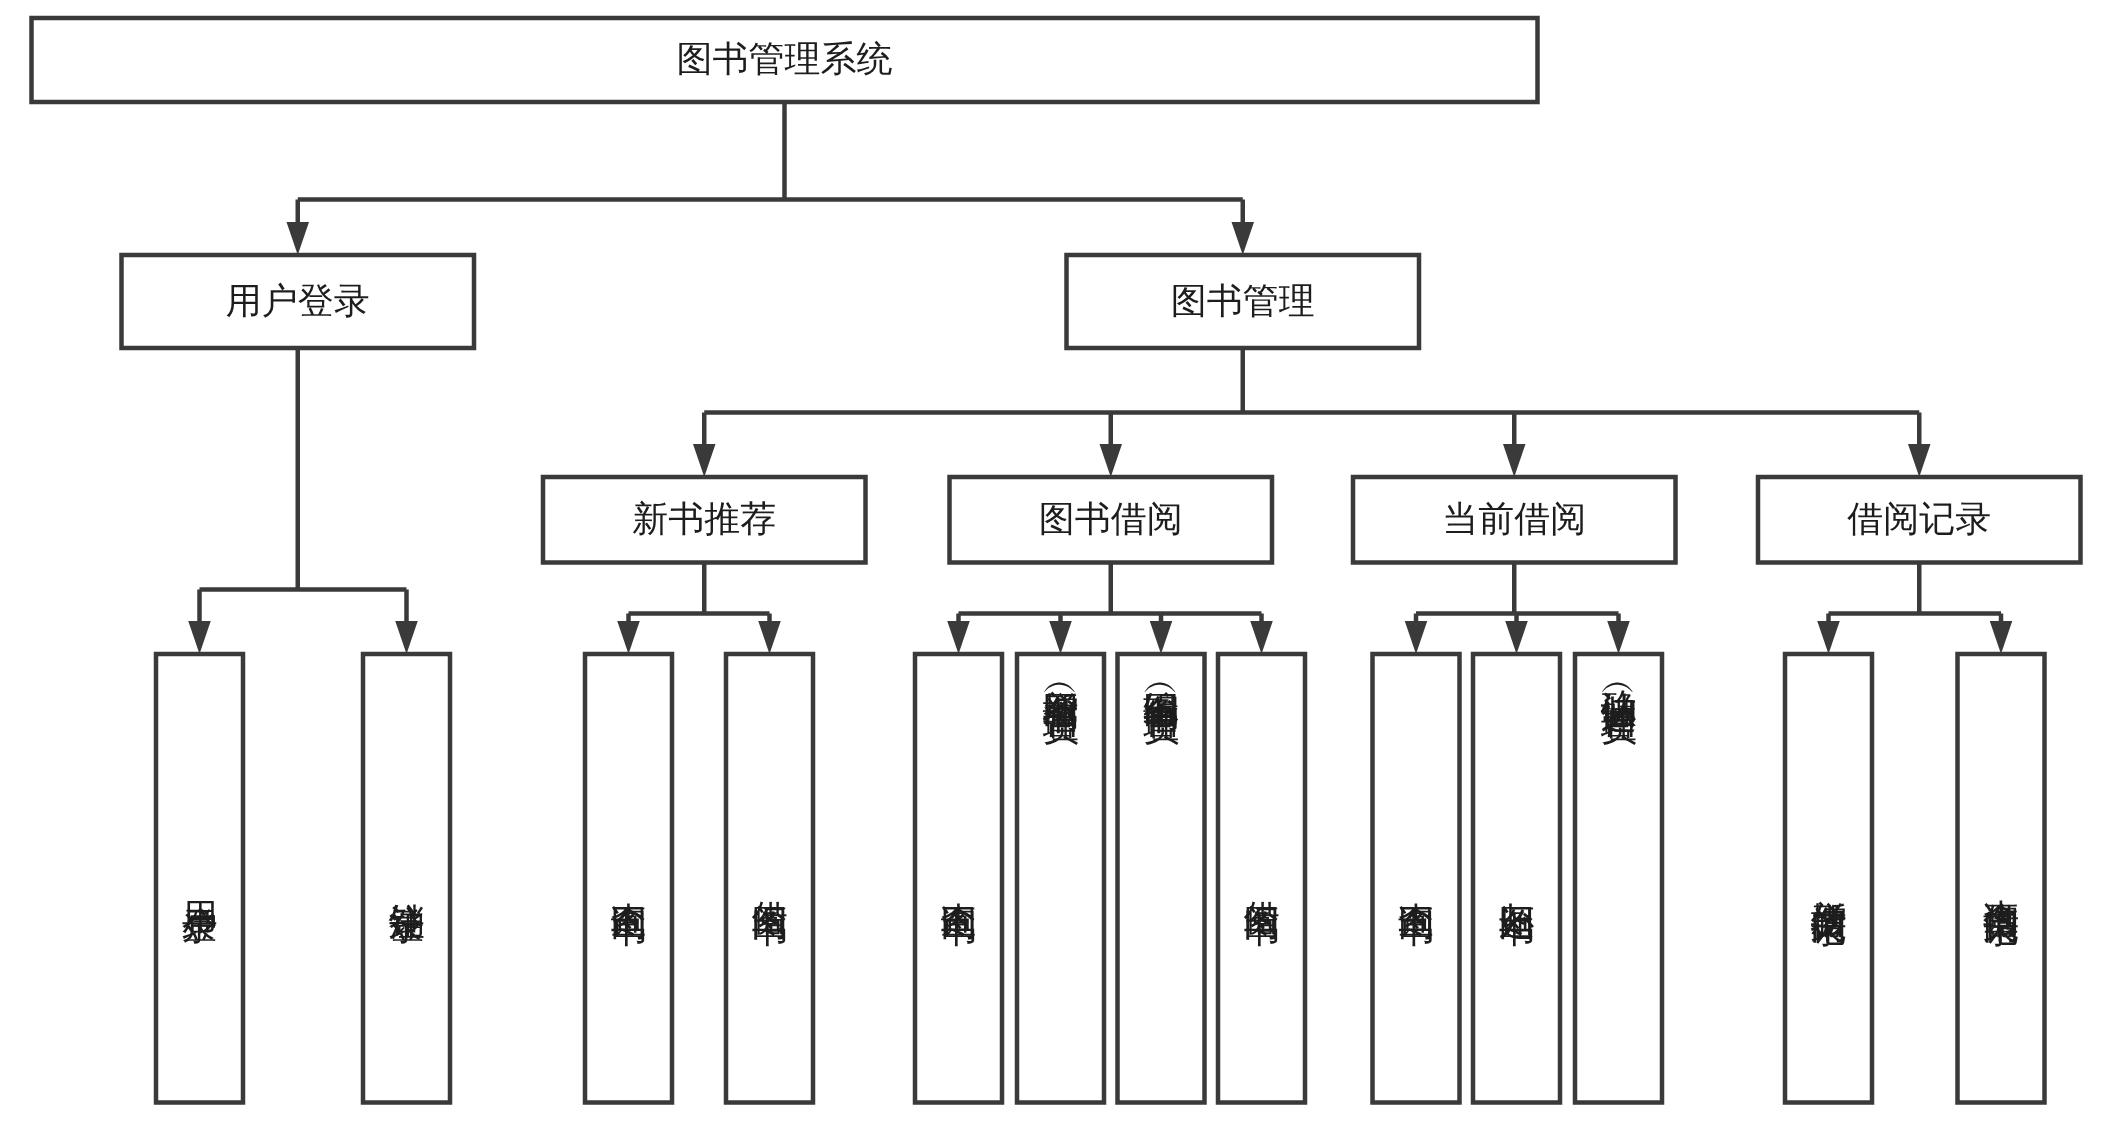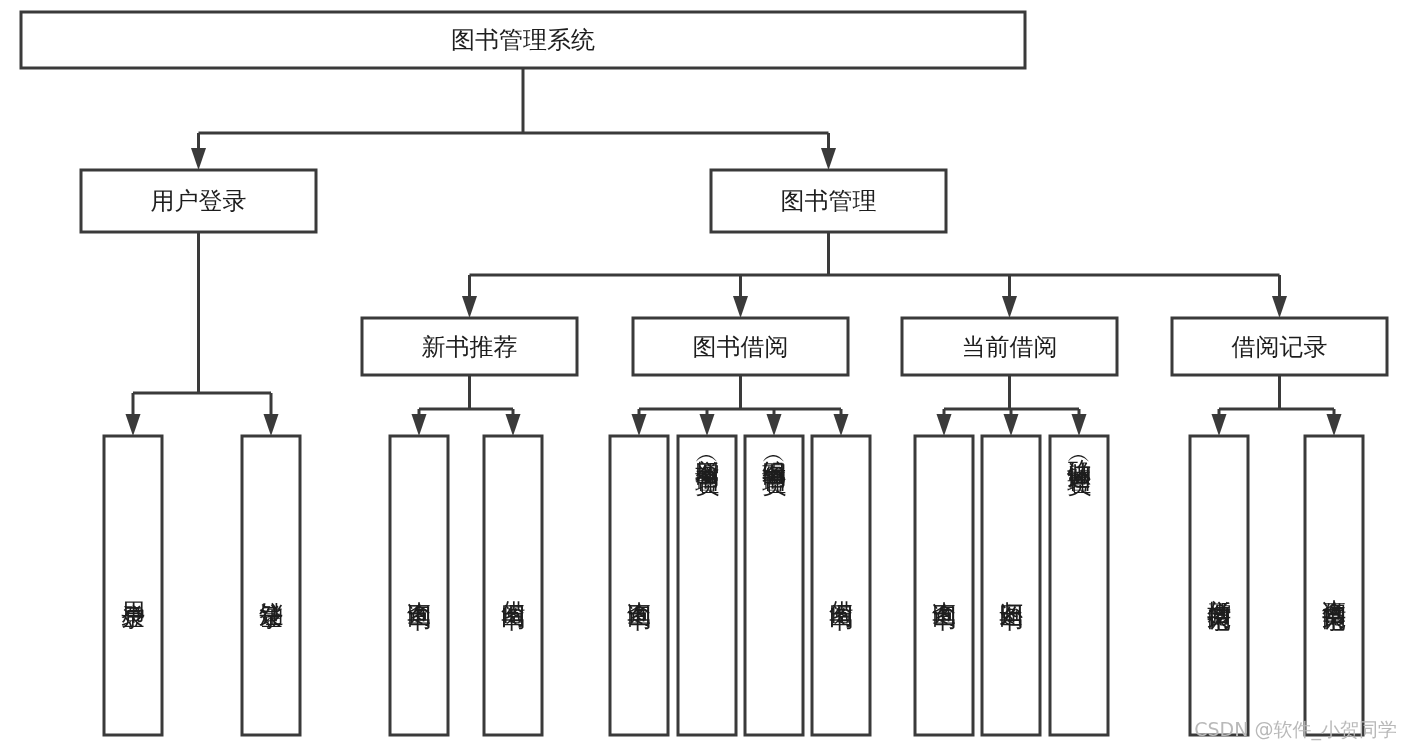--- a/index.html
+++ b/index.html
@@ -216,15 +216,14 @@
         <div class="v-label">确认归还（管理员）</div>
       </div>
       <div class="v-label-wrap" style="left: 1190px; top: 436px; width: 58px; height: 299px; align-items: center;">
         <div class="v-label">新增借阅记录</div>
       </div>
       <div class="v-label-wrap" style="left: 1305px; top: 436px; width: 58px; height: 299px; align-items: center;">
         <div class="v-label">查询借阅记录</div>
       </div>
     </div>
 
-  <div class="watermark">CSDN @软件_小贺同学</div>
 
 </div>
 
 </body></html>

